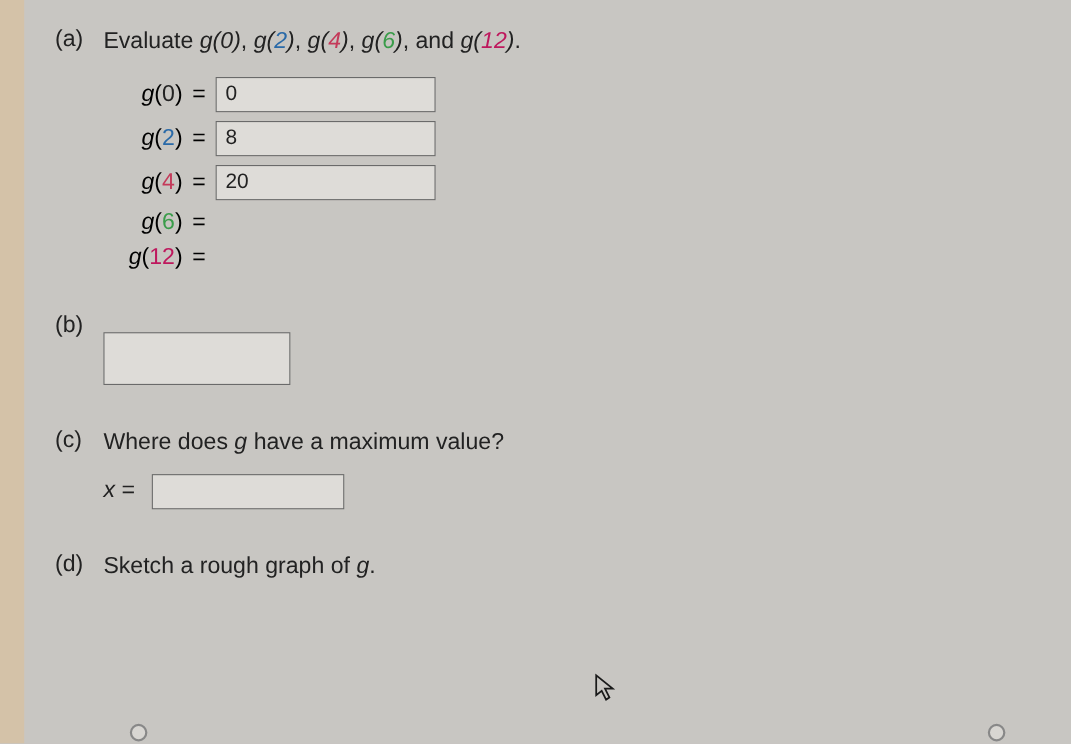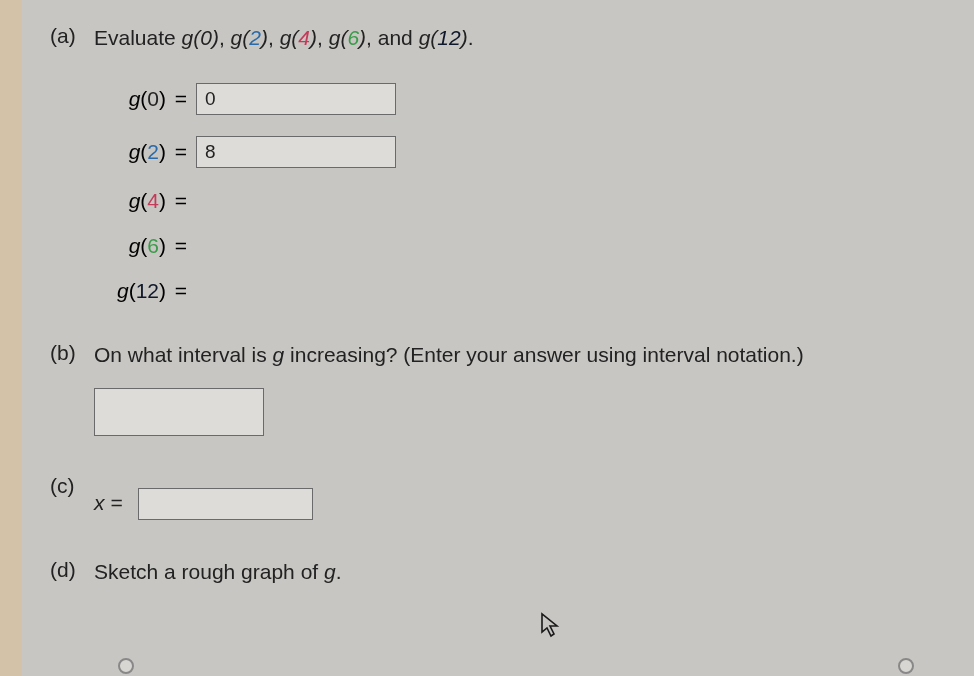--- a/index.html
+++ b/index.html
@@ -48,29 +48,29 @@
     }
     .prompt {
       margin-bottom: 10px;
       line-height: 1.35;
     }
     .fn { font-style: italic; }
     .d0 { color: #222; }
     .d2 { color: #2a6aa8; }
     .d4 { color: #c43a5a; }
     .d6 { color: #3a9c4a; }
-    .d12 { color: #0f172a; }
+    .d12 { color: #be185d; }
     .eq-rows {
       margin-left: 44px;
       margin-top: 6px;
     }
     .eq-row {
       display: flex;
       align-items: center;
-      margin: 21px 0;
+      margin: 8px 0;
       font-size: 21px;
     }
     .eq-lhs {
       width: 72px;
       text-align: right;
       font-style: italic;
     }
     .eq-lhs .paren, .eq-lhs .argn { font-style: normal; }
     .eq-eq {
       width: 30px;
@@ -143,50 +143,51 @@
         <input class="answer-input" value="0" style="">
       </div>
       <div class="eq-row">
         <span class="eq-lhs"><span>g</span><span class="paren">(</span><span class="argn d2">2</span><span class="paren">)</span></span>
         <span class="eq-eq">=</span>
         <input class="answer-input" value="8" style="">
       </div>
       <div class="eq-row">
         <span class="eq-lhs"><span>g</span><span class="paren">(</span><span class="argn d4">4</span><span class="paren">)</span></span>
         <span class="eq-eq">=</span>
+        <input class="answer-input" value="20" style="">
       </div>
       <div class="eq-row">
         <span class="eq-lhs"><span>g</span><span class="paren">(</span><span class="argn d6">6</span><span class="paren">)</span></span>
         <span class="eq-eq">=</span>
       </div>
       <div class="eq-row">
         <span class="eq-lhs"><span>g</span><span class="paren">(</span><span class="argn d12">12</span><span class="paren">)</span></span>
         <span class="eq-eq">=</span>
       </div>
     </div>
   </div>
 
   <div class="part">
     <div class="part-row">
       <div class="part-label">(b)</div>
       <div class="part-body">
-        <div class="prompt">
-          On what interval is <span class="fn">g</span> increasing? (Enter your answer using interval notation.)
-        </div>
         <div class="input-line">
           <input class="answer-input wide" value="" style="">
         </div>
       </div>
     </div>
   </div>
 
   <div class="part">
     <div class="part-row">
       <div class="part-label">(c)</div>
       <div class="part-body">
+        <div class="prompt">
+          Where does <span class="fn">g</span> have a maximum value?
+        </div>
         <div class="input-line" style="margin-top:14px;">
           <span class="xeq">x =</span>
           <input class="answer-input medium" value="" style="">
         </div>
       </div>
     </div>
   </div>
 
   <div class="part" style="margin-bottom:10px;">
     <div class="part-row">

